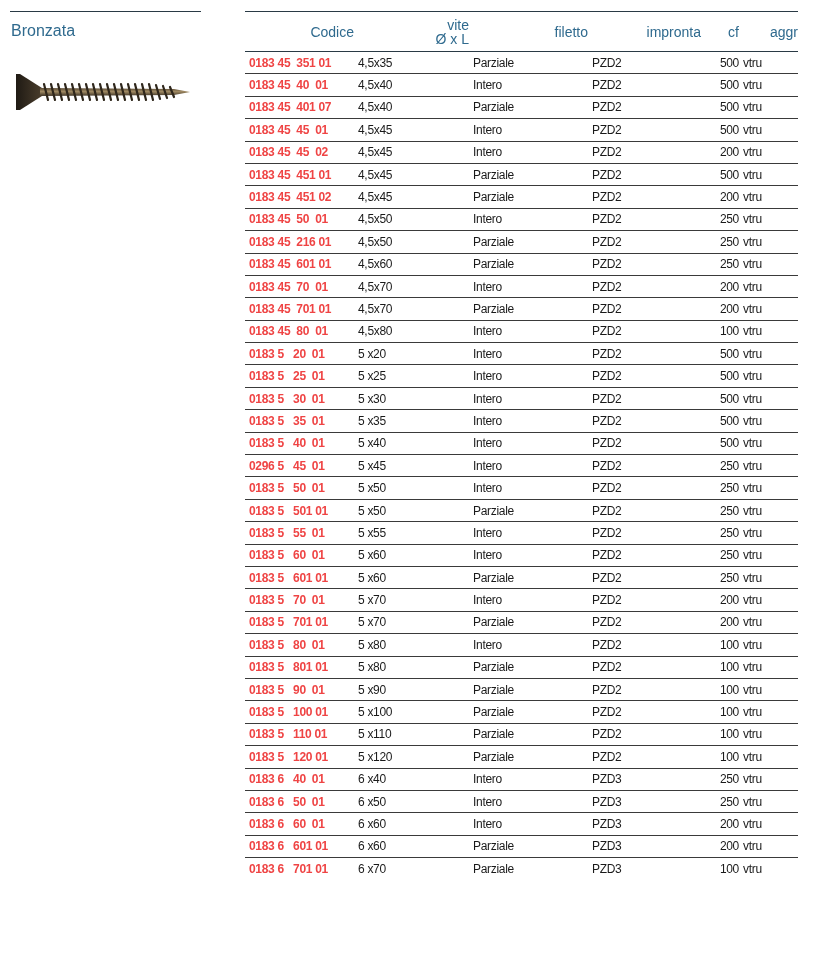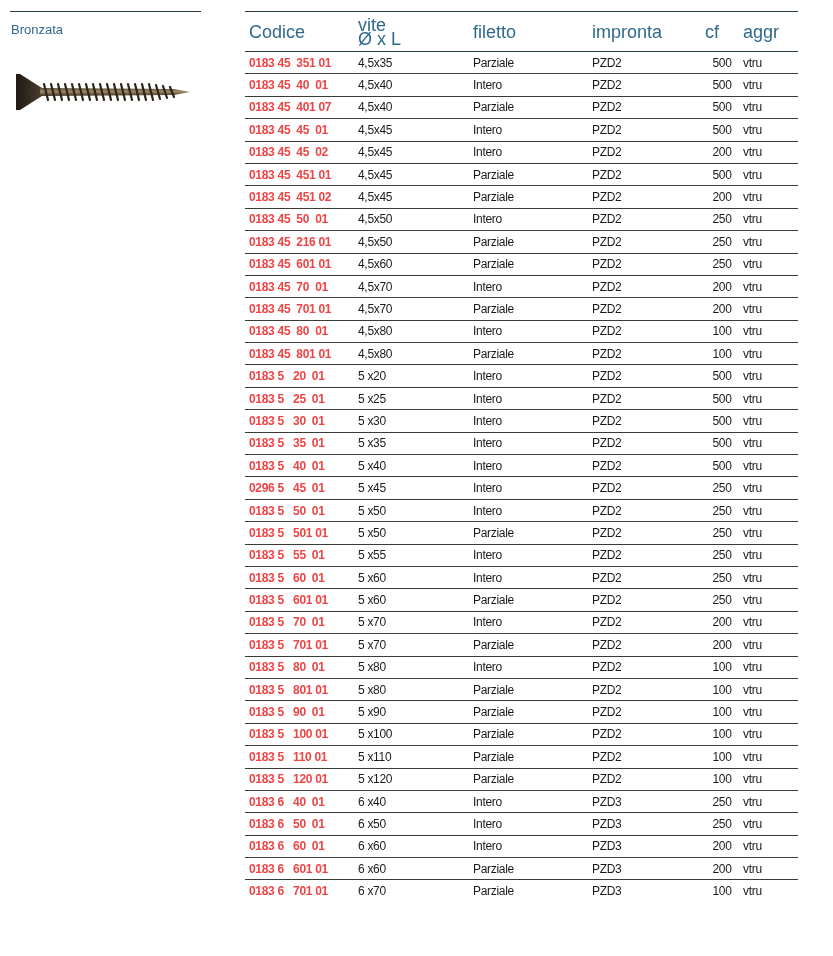--- a/index.html
+++ b/index.html
@@ -21,21 +21,21 @@
       top: 11px;
       width: 191px;
     }
     .left-rule {
       height: 0;
       border-top: 1.5px solid #2a3a45;
       width: 191px;
     }
     .category-title {
       margin-top: 10px;
-      font-size: 13px;
+      font-size: 16px;
       color: #2f6a8e;
       padding-left: 1px;
     }
     .screw-image {
       position: absolute;
       left: 14px;
       top: 72px;
       width: 178px;
       height: 40px;
     }
@@ -50,22 +50,22 @@
       width: 553px;
       table-layout: fixed;
     }
     table.specs thead tr {
       border-top: 1.5px solid #2a3a45;
       border-bottom: 1.5px solid #2a3a45;
     }
     table.specs th {
       font-weight: normal;
       color: #2f6a8e;
-      font-size: 18px;
-      text-align: left;
+      font-size: 14px;
+      text-align: right;
       height: 39px;
       padding: 0 0 0 4px;
       line-height: 14px;
       vertical-align: middle;
     }
     table.specs td {
       height: 21.4px;
       padding: 0 0 0 4px;
       font-size: 12px;
       border-bottom: 1px solid #3a3a3a;
@@ -75,21 +75,21 @@
       font-family: "Liberation Sans Narrow", "Liberation Sans", sans-serif;
     }
     table.specs tbody tr:last-child td {
       border-bottom: none;
     }
     td.code {
       font-weight: bold;
       color: #ef4444;
     }
     th.col-cf, td.cf {
-      text-align: center;
+      text-align: right;
       padding-right: 4px;
       padding-left: 0;
     }
     td.aggr, th.col-aggr {
       padding-left: 18px;
     }
     col.c-code { width: 109px; }
     col.c-vite { width: 115px; }
     col.c-fil { width: 119px; }
     col.c-imp { width: 113px; }
@@ -263,28 +263,20 @@
         </tr>
         <tr>
           <td class="code">0183 45  80  01</td>
           <td class="vite">4,5x80</td>
           <td class="filetto">Intero</td>
           <td class="impronta">PZD2</td>
           <td class="cf">100</td>
           <td class="aggr">vtru</td>
         </tr>
         <tr>
-          <td class="code">0183 45  801 01</td>
-          <td class="vite">4,5x80</td>
-          <td class="filetto">Parziale</td>
-          <td class="impronta">PZD2</td>
-          <td class="cf">100</td>
-          <td class="aggr">vtru</td>
-        </tr>
-        <tr>
           <td class="code">0183 5   20  01</td>
           <td class="vite">5 x20</td>
           <td class="filetto">Intero</td>
           <td class="impronta">PZD2</td>
           <td class="cf">500</td>
           <td class="aggr">vtru</td>
         </tr>
         <tr>
           <td class="code">0183 5   25  01</td>
           <td class="vite">5 x25</td>

